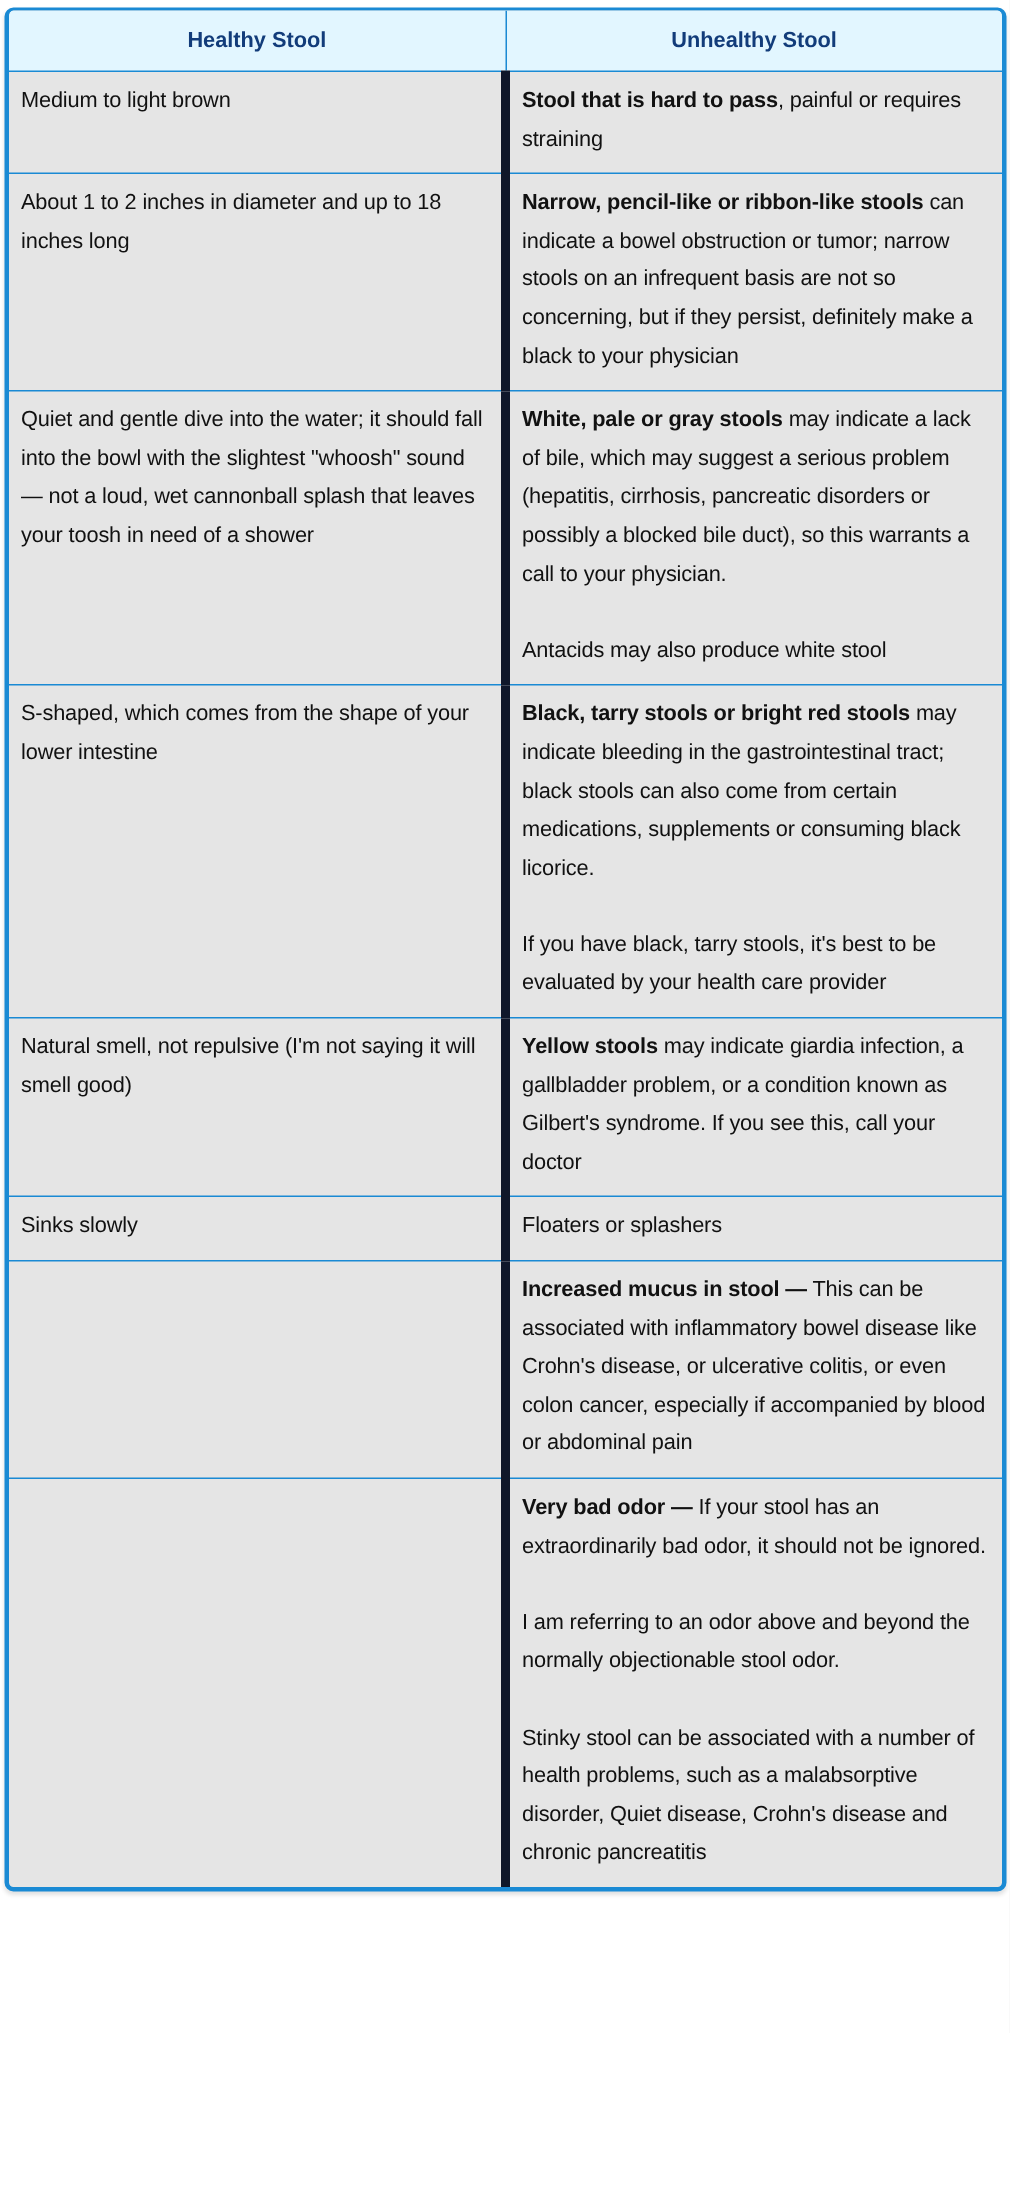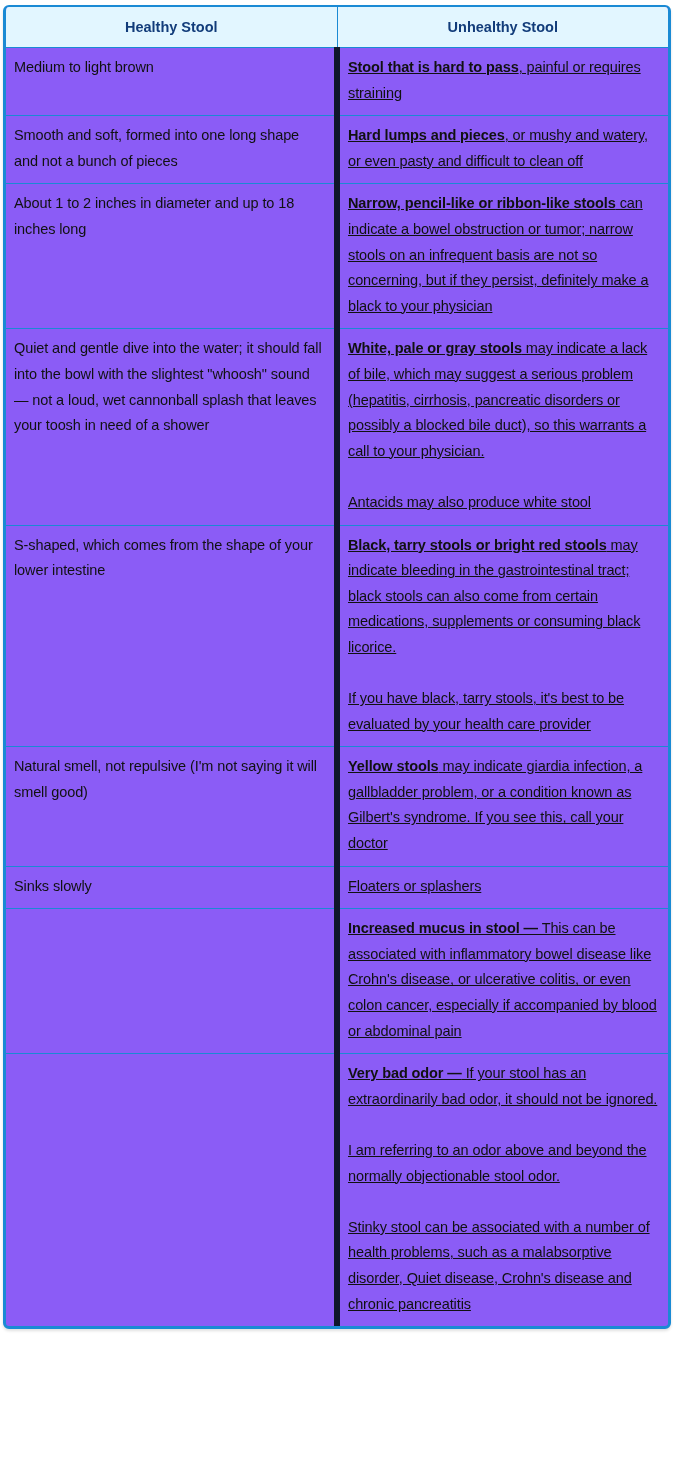--- a/index.html
+++ b/index.html
@@ -19,21 +19,21 @@
       left: 3px;
       top: 5px;
       width: 662px;
       border: 2px solid #1a8ad4;
       border-left-width: 3px;
       border-right-width: 3px;
       border-bottom-width: 3px;
       border-radius: 6px;
       overflow: hidden;
       box-shadow: 0 2px 3px rgba(0,0,0,0.12);
-      background: #8b5cf6;
+      background: #e5e5e5;
     }
     table {
       width: 100%;
       border-collapse: collapse;
       table-layout: fixed;
     }
     col.c1 { width: 331px; }
     col.c2 { width: 331px; }
     th {
       background: #e2f6ff;
@@ -50,21 +50,21 @@
     th:last-child { border-right: none; margin-left: 40px; }
     td {
       font-size: 14.5px;
       line-height: 25.6px;
       padding: 7px 8px 9px 8px;
       vertical-align: top;
       border-right: 6px solid #0f172a;
       border-bottom: 1px solid #1a8ad4;
       letter-spacing: -0.1px;
     }
-    td:last-child { border-right: none; text-decoration: underline; }
+    td:last-child { border-right: none; }
     tr:last-child td { border-bottom: none; }
     td p {
       margin: 0;
     }
     td p + p {
       margin-top: 25.6px;
     }
     b { font-weight: bold; }
   </style>
 </head>
@@ -86,28 +86,20 @@
 
       <tr>
         <td>
             <p>Medium to light brown</p>
           </td>
         <td>
           <p><b>Stool that is hard to pass</b><span>, painful or requires straining</span></p>
         </td>
       </tr>
 
-      <tr>
-        <td>
-            <p>Smooth and soft, formed into one long shape and not a bunch of pieces</p>
-          </td>
-        <td>
-          <p><b>Hard lumps and pieces</b><span>, or mushy and watery, or even pasty and difficult to clean off</span></p>
-        </td>
-      </tr>
 
       <tr>
         <td>
             <p>About 1 to 2 inches in diameter and up to 18 inches long</p>
           </td>
         <td>
           <p><b>Narrow, pencil-like or ribbon-like stools</b><span> can indicate a bowel obstruction or tumor; narrow stools on an infrequent basis are not so concerning, but if they persist, definitely make a black to your physician</span></p>
         </td>
       </tr>
 

